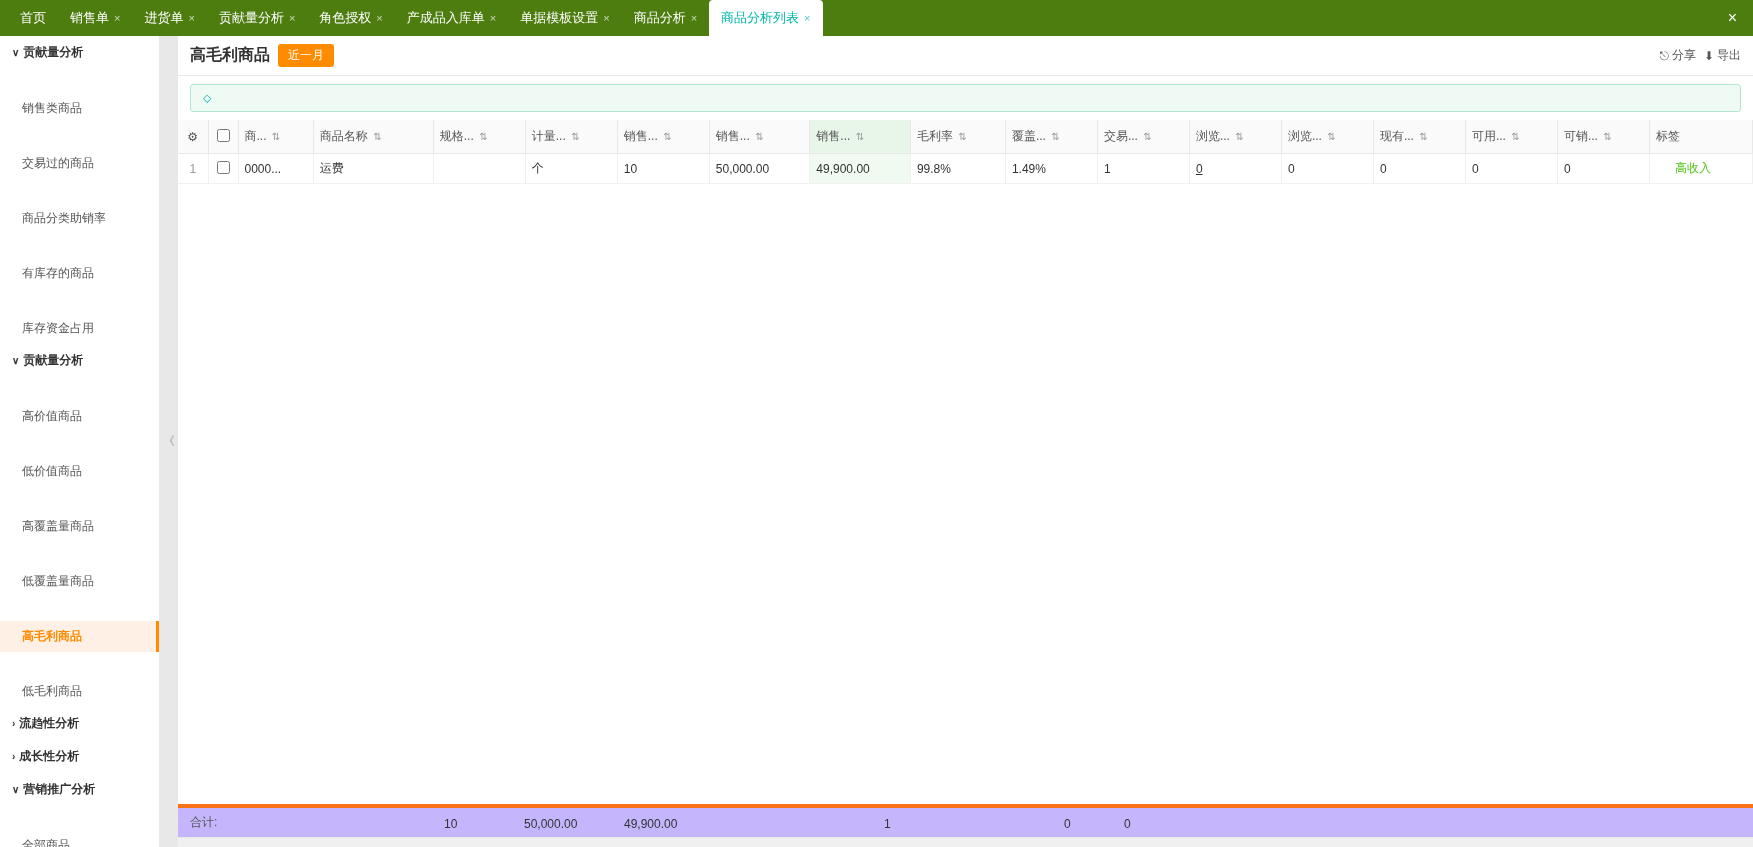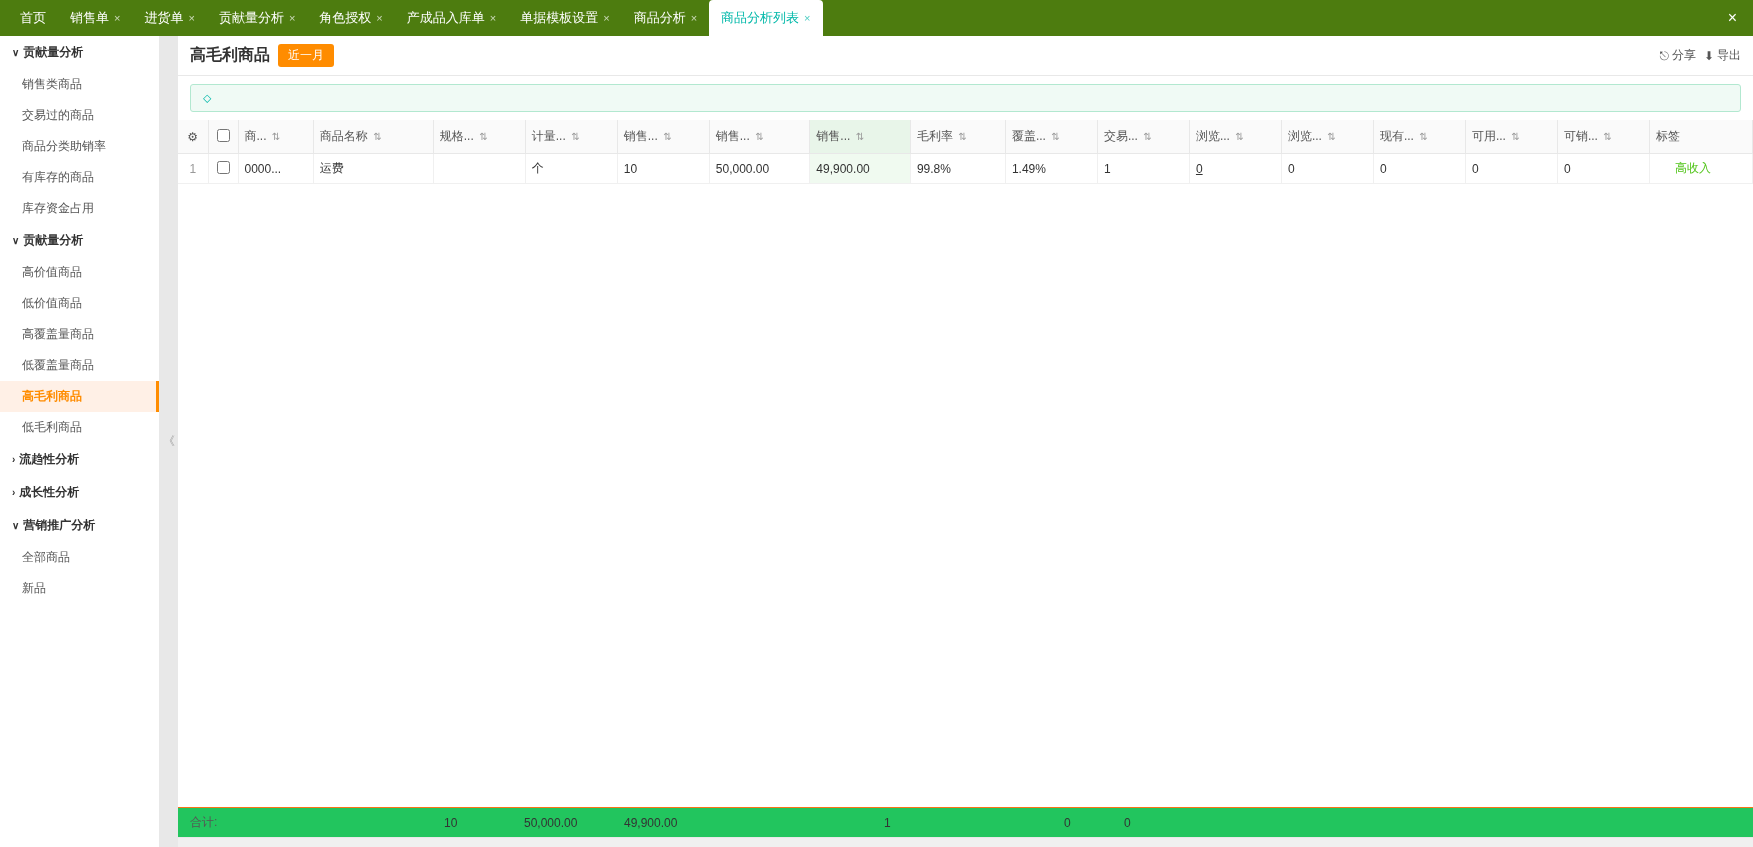--- a/index.html
+++ b/index.html
@@ -67,20 +67,21 @@
       cursor: pointer;
       font-weight: bold;
     }
     .sidebar-group-header .arrow { margin-right: 4px; font-size: 10px; }
     .sidebar-item {
       padding: 7px 12px 7px 22px;
       font-size: 12px;
       color: #555;
       cursor: pointer;
       white-space: nowrap;
+      margin-top: 24px;
     }
     .sidebar-item.active { background: #fff0e6; color: #ff8c00; font-weight: bold; border-right: 3px solid #ff8c00; }
     .sidebar-toggle-btn {
       width: 18px;
       background: #e8e8e8;
       display: flex;
       align-items: center;
       justify-content: center;
       cursor: pointer;
       flex-shrink: 0;
@@ -204,24 +205,24 @@
     .col-sort { color: #999; font-size: 10px; margin-left: 2px; }
     .tag-high-income {
       color: #52c41a;
       font-size: 12px;
       margin-left: 19px;
     }
     .underline-link { text-decoration: underline; color: #333; cursor: pointer; }
 
     
     .footer-row {
-      border-top: 1px solid #f97316;
-      background: #22c55e;
-      display: flex;
-      align-items: center;
+      border-top: 4px solid #f97316;
+      background: #c4b5fd;
+      display: flex;
+      align-items: flex-end;
       padding: 6px 0;
       flex-shrink: 0;
       font-size: 12px;
     }
     .footer-label {
       padding: 0 12px;
       color: #555;
       min-width: 260px;
     }
     .footer-cells {

